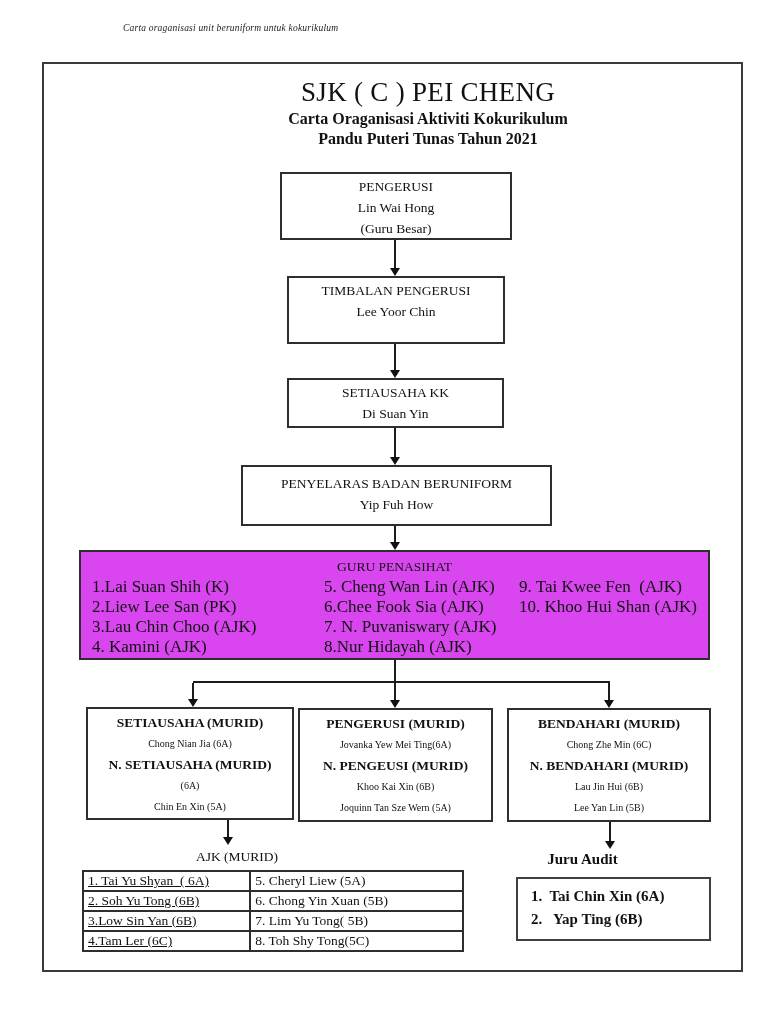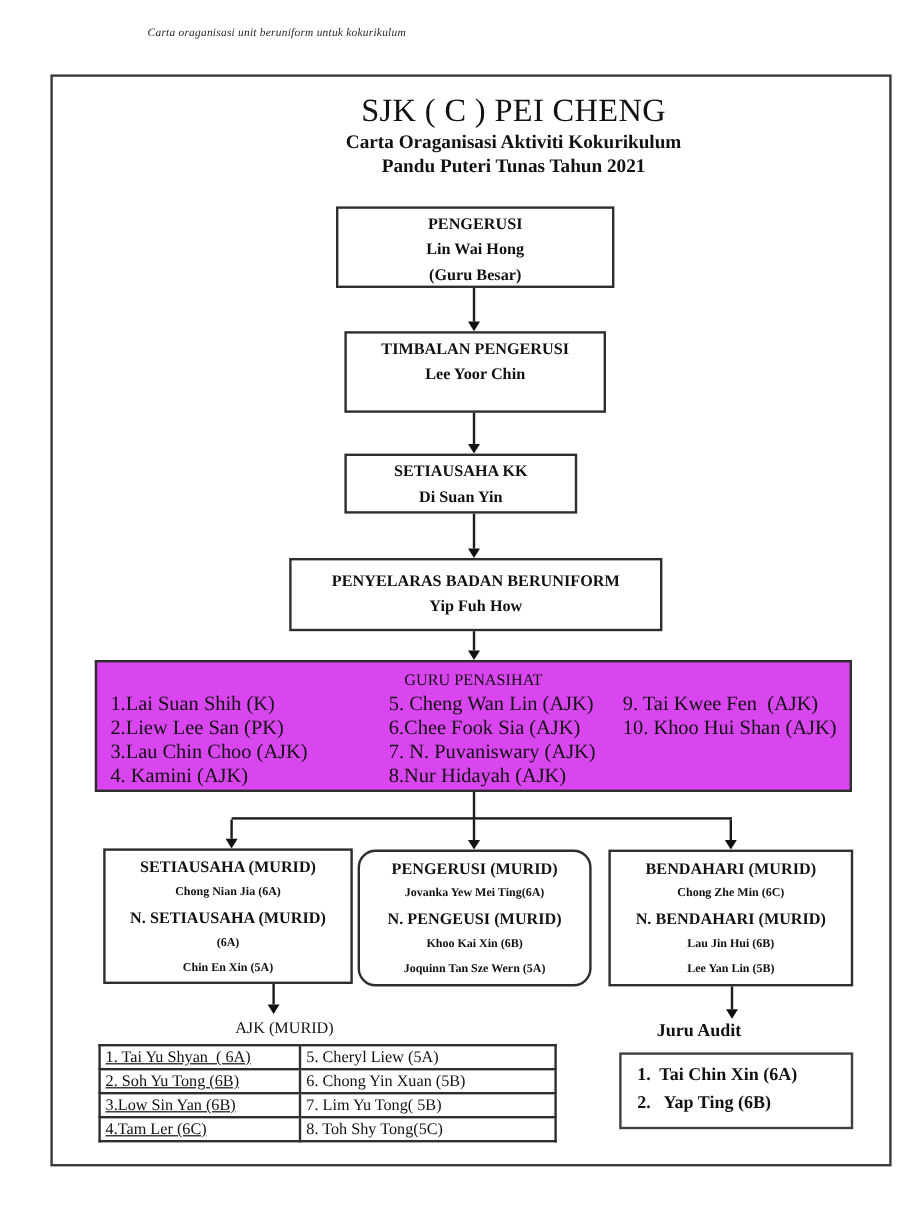--- a/index.html
+++ b/index.html
@@ -18,21 +18,21 @@
   }
   .header { position:absolute; left:93px; top:80px; width:670px; text-align:center; }
   .school { font-size:27px; line-height:25px; letter-spacing:0.3px; }
   .sub { font-size:16px; line-height:20px; font-weight:bold; }
   .sub.first { margin-top:4px; }
 
   .obox {
     position:absolute; border:2px solid #2e2e2e; background:#fff;
     text-align:center; font-size:13.5px;
   }
-  .obox .t { display:block; line-height:21px; white-space:pre;font-weight:bold; }
+  .obox .t { display:block; line-height:21px; white-space:pre; }
   .bold { font-weight:bold; }
 
   .vline { position:absolute; width:2px; background:#1c1c1c; }
   .hline { position:absolute; height:2px; background:#1c1c1c; }
   .ahead {
     position:absolute; width:0; height:0;
     border-left:5px solid transparent; border-right:5px solid transparent;
     border-top:8px solid #111;
   }
 
@@ -89,21 +89,21 @@
   <div class="ahead" style="left:390px; top:268px;"></div>
 
   <div class="obox" style="left:287px; top:276px; width:218px; height:68px; padding-top:2px;">
     <span class="t">TIMBALAN PENGERUSI</span>
     <span class="t">Lee Yoor Chin</span>
   </div>
 
   <div class="vline" style="left:394px; top:344px; height:26px;"></div>
   <div class="ahead" style="left:390px; top:370px;"></div>
 
-  <div class="obox" style="left:287px; top:378px; width:194px; height:50px; padding-top:2px;">
+  <div class="obox" style="left:287px; top:378px; width:217px; height:50px; padding-top:2px;">
     <span class="t">SETIAUSAHA KK</span>
     <span class="t">Di Suan Yin</span>
   </div>
 
   <div class="vline" style="left:394px; top:428px; height:29px;"></div>
   <div class="ahead" style="left:390px; top:457px;"></div>
 
   <div class="obox" style="left:241px; top:465px; width:311px; height:61px; padding-top:6px;">
     <span class="t">PENYELARAS BADAN BERUNIFORM</span>
     <span class="t">Yip Fuh How</span>
@@ -142,21 +142,21 @@
   <div class="ahead" style="left:604px; top:700px;"></div>
 
   <div class="obox mbox" style="left:86px; top:707px; width:208px; height:113px;">
     <span class="t bold">SETIAUSAHA (MURID)</span>
     <span class="t">Chong Nian Jia (6A)</span>
     <span class="t bold">N. SETIAUSAHA (MURID)</span>
     <span class="t">(6A)</span>
     <span class="t">Chin En Xin (5A)</span>
   </div>
 
-  <div class="obox mbox" style="left:298px; top:708px; width:195px; height:114px;border-radius:15px;">
+  <div class="obox mbox" style="left:298px; top:708px; width:195px; height:114px;">
     <span class="t bold">PENGERUSI (MURID)</span>
     <span class="t">Jovanka Yew Mei Ting(6A)</span>
     <span class="t bold">N. PENGEUSI (MURID)</span>
     <span class="t">Khoo Kai Xin (6B)</span>
     <span class="t">Joquinn Tan Sze Wern (5A)</span>
   </div>
 
   <div class="obox mbox" style="left:507px; top:708px; width:204px; height:114px;">
     <span class="t bold">BENDAHARI (MURID)</span>
     <span class="t">Chong Zhe Min (6C)</span>

